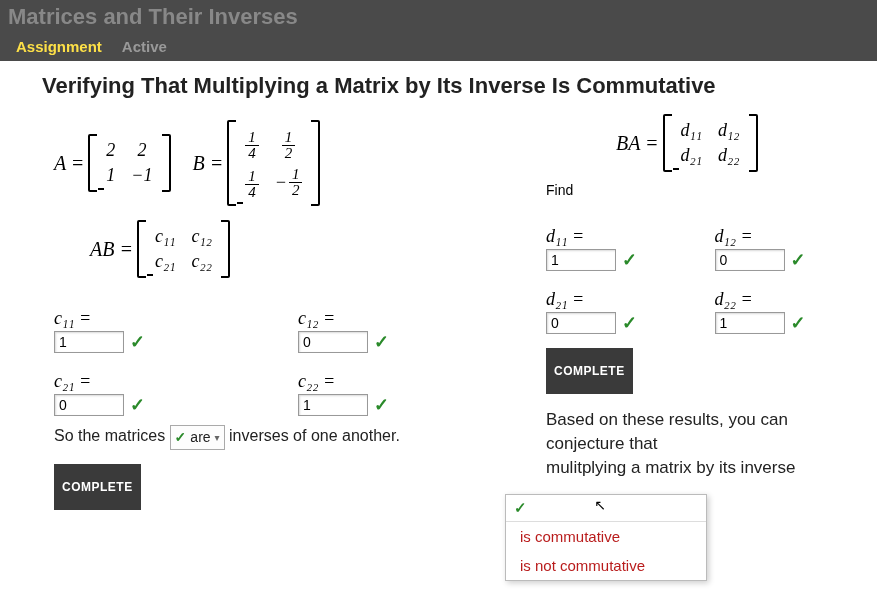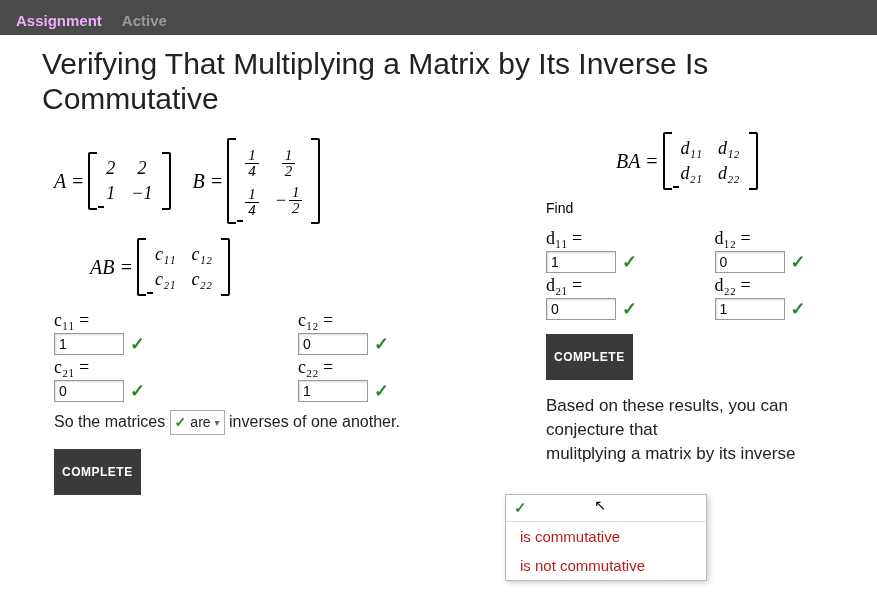--- a/index.html
+++ b/index.html
@@ -1,43 +1,43 @@
 <!DOCTYPE html>
 <html><head>
 <meta charset="utf-8">
 <style>
 body { margin:0; font-family:Arial, sans-serif; background:#fff; overflow:hidden; width:877px; height:602px; position:relative; }
 .topbar { background:#4a4a4a; color:#ccc; padding:4px 0 0 8px; }
 .topbar-title { font-size:22px; font-weight:bold; color:#888; letter-spacing:0; }
 .tabs { display:flex; gap:20px; padding:8px 0 6px 8px; }
 .tab { font-size:15px; font-weight:bold; }
-.tab.active { color:#f0abfc; }
+.tab.active { color:#fde047; }
 .tab.inactive { color:#999; }
 .heading-area { background:#fff; padding:12px 0 10px 42px; }
-.heading { font-size:30px; font-weight:normal; color:#222; line-height:1.15; }
+.heading { font-size:22px; font-weight:bold; color:#222; line-height:1.15; }
 .content { position:relative; display:flex; }
 .panel { padding:12px 22px 20px 54px; }
 .left { flex:0 0 460px; }
 .right { flex:1; padding-left:10px; }
 .mrow { display:flex; align-items:center; gap:22px; margin-bottom:14px; }
 .mat-eq { display:flex; align-items:center; font-style:italic; font-family:'Times New Roman', serif; font-size:20px; }
 .mat-eq .lbl { margin-right:4px; }
 .matrix { display:inline-block; border-left:2px solid #000; border-right:2px solid #000; border-radius:2px; padding:4px 8px; position:relative; }
 .matrix::before, .matrix::after { content:''; position:absolute; width:6px; height:2px; background:#000; }
 .matrix::before { top:0; left:0; box-shadow: calc(100% + 0px) 0 #000; width:6px; } 
 .matrix .corner-tl, .matrix .corner-tr, .matrix .corner-bl, .matrix .corner-br { position:absolute; width:7px; height:2px; background:#000;}
 .matrix .corner-tl{top:0;left:0;} .matrix .corner-tr{top:0;right:0;} .matrix .corner-bl{bottom:0;left:0;} .matrix .corner-br{bottom:0;right:0;}
 .matrix table { border-collapse:collapse; }
 .matrix td { padding:2px 8px; text-align:center; font-style:italic; font-family:'Times New Roman', serif; font-size:18px;}
 .frac { display:inline-flex; flex-direction:column; align-items:center; line-height:1; font-size:15px;}
 .frac .num { border-bottom:1.5px solid #000; padding:0 3px;}
 .frac .den { padding:0 3px;}
 .neg-frac { display:inline-flex; align-items:center;}
 .neg-frac .minus{margin-right:2px;}
-.sub-lbl { font-family:'Times New Roman',serif; font-size:18px;}
+.sub-lbl { font-style:italic; font-family:'Times New Roman',serif; font-size:18px;margin-top:16px;}
 .input-box { width:70px; height:22px; border:1px solid #999; background:#fff; font-size:14px; padding:2px 4px; box-sizing:border-box; box-shadow:inset 1px 1px 2px rgba(0,0,0,.15);}
 .check { color:#2a8a2a; font-size:18px; font-weight:bold; margin-left:6px;}
 .field-grid { display:grid; grid-template-columns:auto auto; column-gap:28px; row-gap:2px; margin-top:8px;}
 .field-cell {}
 .field-cell .lblrow { margin-bottom:2px;}
 .inline-input-row { display:flex; align-items:center;}
 .sentence { font-size:16px; color:#222; margin-top:8px; line-height:1.5;}
 .mini-select { display:inline-flex; align-items:center; border:1px solid #aaa; background:#fdfdfd; padding:1px 4px; font-size:14px; gap:4px; vertical-align:middle;}
 .mini-select .chev { font-size:10px; color:#666;}
 .complete-badge { display:inline-block; background:#3a3a3a; color:#fff; font-size:12px; font-weight:bold; padding:16px 8px; letter-spacing:0.5px; margin-top:14px;}
@@ -46,20 +46,21 @@
 .dropdown-open .dd-head { display:flex; align-items:center; padding:4px 8px; color:#2a8a2a; border-bottom:1px solid #ddd; position:relative;}
 .dropdown-open .dd-head .cursor{position:absolute; right:100px; top:2px; font-size:14px; color:#000;}
 .dropdown-open .dd-item { padding:6px 14px; color:#b91c1c; cursor:pointer;}
 .ba-area{ display:flex; align-items:flex-start; gap:6px; margin-left:70px; margin-top:-6px;}
 .conj { font-size:17px; color:#222; margin-top:14px; line-height:1.4;}
 </style>
 </head>
 <body>
 
 <div class="topbar">
+  <div class="topbar-title">Matrices and Their Inverses</div>
   <div class="tabs">
     <div class="tab active">Assignment</div>
     <div class="tab inactive">Active</div>
   </div>
 </div>
 
 <div class="heading-area">
   <div class="heading">Verifying That Multiplying a Matrix by Its Inverse Is Commutative</div>
 </div>
 

